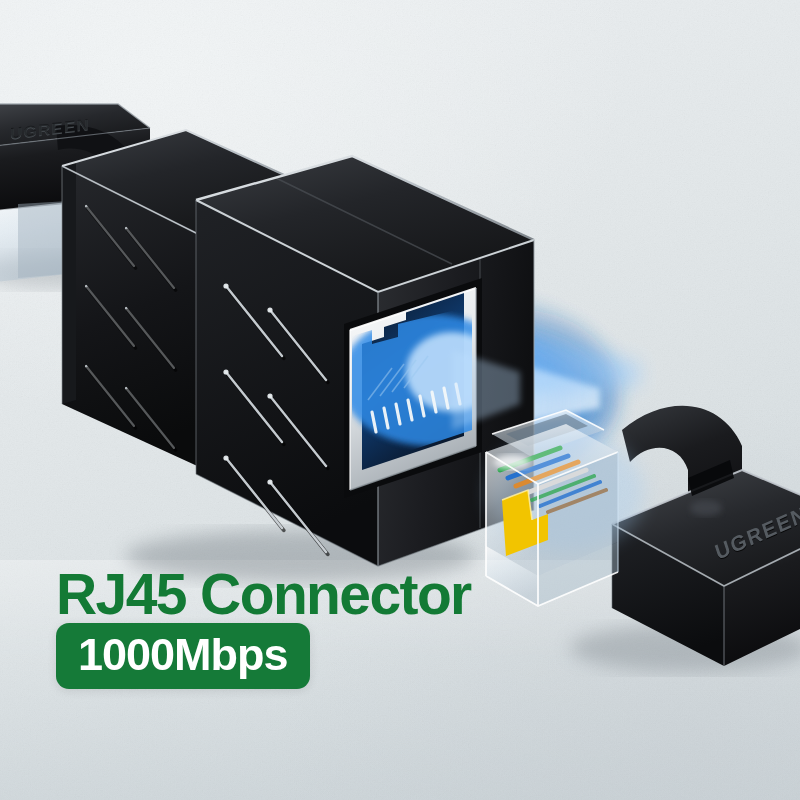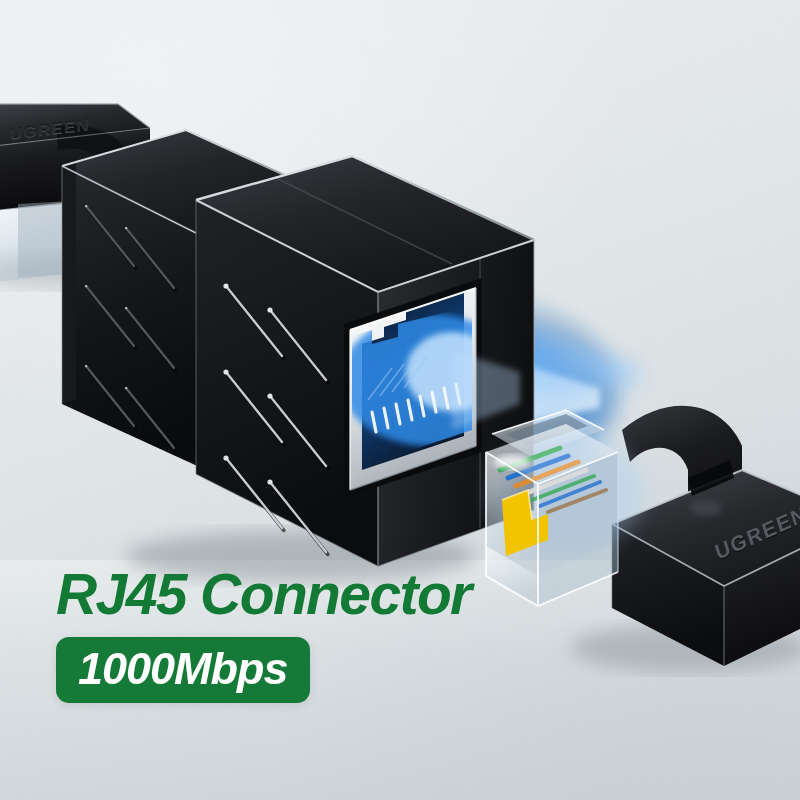--- a/index.html
+++ b/index.html
@@ -25,30 +25,30 @@
   }
   
   #floor {
     position:absolute; left:0; right:0; top:560px; height:240px;
     background:linear-gradient(180deg, rgba(255,255,255,.30) 0%, rgba(255,255,255,.05) 40%, rgba(180,190,196,.18) 100%);
     pointer-events:none;
   }
 
   
   .layer { position:absolute; }
-  .noselect { user-select:none;font-style:italic; }
+  .noselect { user-select:none; }
 
   
   #textblock { position:absolute; left:56px; top:566px; z-index:60; }
   #title {
     font-size:57px; font-weight:700; letter-spacing:-1.6px;
     line-height:1; white-space:nowrap;
   }
   #badge {
-    display:inline-block; margin-top:14px;
+    display:inline-block; margin-top:0;
     padding:9px 22px 12px 22px; border-radius:13px;
     font-size:45px; font-weight:700; letter-spacing:-1px; line-height:1;
     color:#ffffff; white-space:nowrap;
     box-shadow:0 2px 10px rgba(0,0,0,.10);
   }
 </style>
 </head>
 <body>
 
 <div id="stage" style="background-color: rgb(230, 234, 236);">

